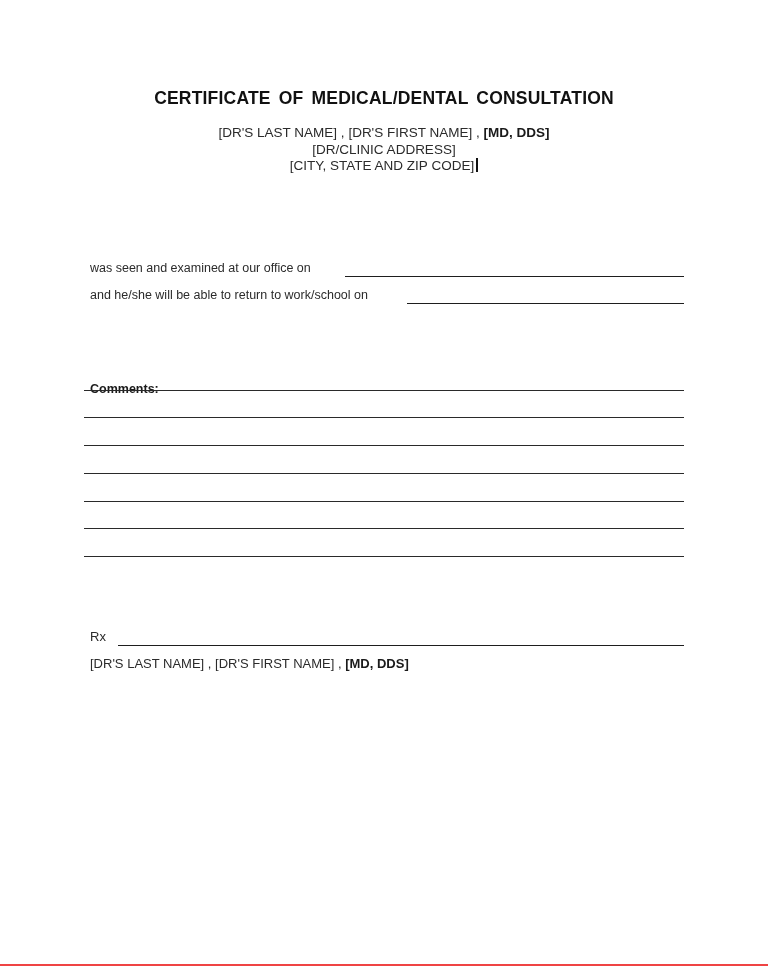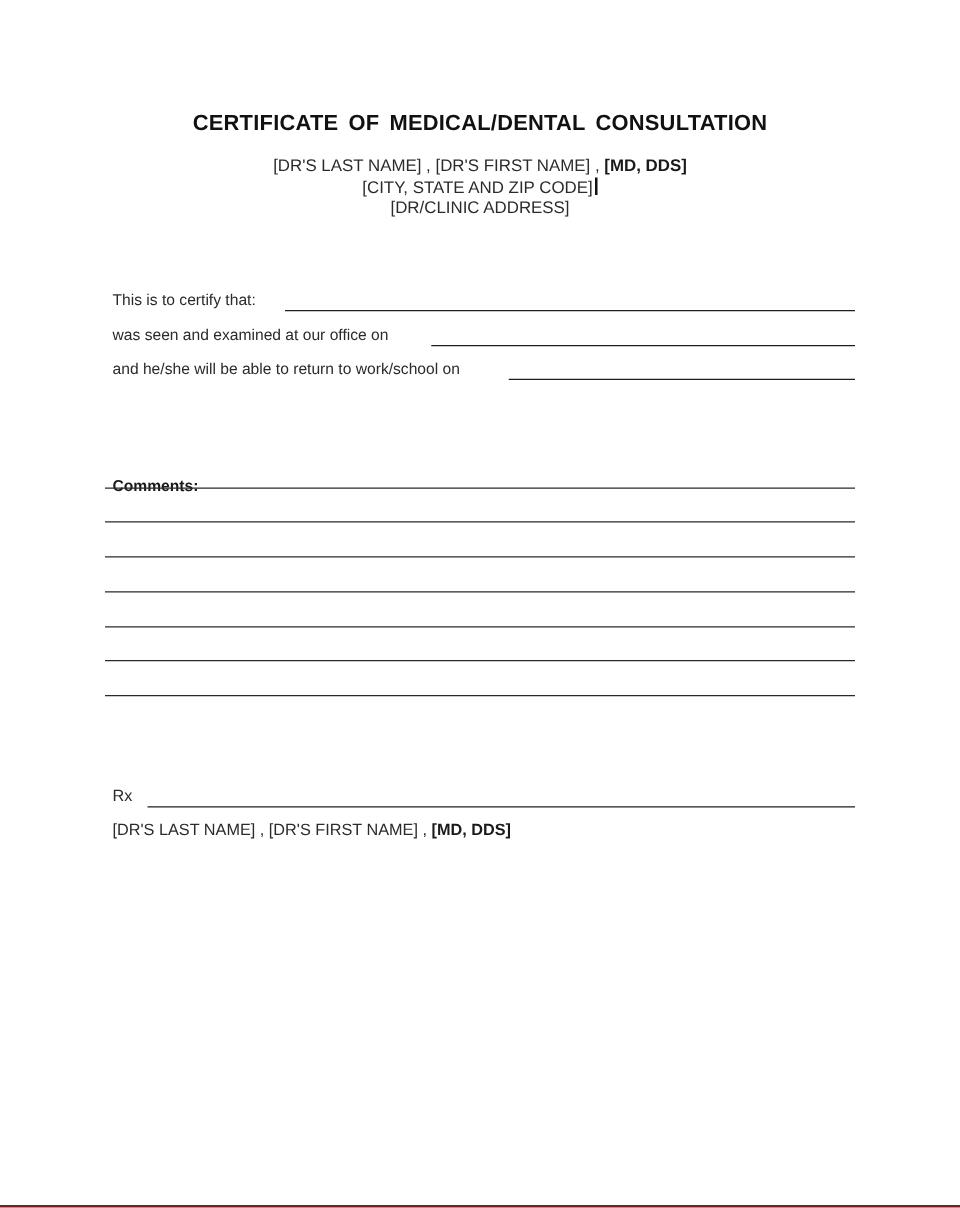--- a/index.html
+++ b/index.html
@@ -14,21 +14,21 @@
       overflow: hidden;
       font-family: "Liberation Sans", sans-serif;
       color: #333333;
     }
     .page {
       position: absolute;
       left: 0; top: 0;
       width: 768px;
       height: 964px;
       background: #ffffff;
-      border-bottom: 2px solid #7f1d1d;
+      border-bottom: 2px solid #ef4444;
     }
     .title {
       position: absolute;
       left: 0;
       width: 768px;
       top: 88px;
       text-align: center;
       font-weight: bold;
       font-size: 17.5px;
       color: #111111;
@@ -116,30 +116,26 @@
 <body>
 
 <div class="page">
 
   <div class="title">CERTIFICATE OF MEDICAL/DENTAL CONSULTATION</div>
 
   <div class="header-block">
     <div>
       <span>[DR'S LAST NAME]</span><span> , </span><span>[DR'S FIRST NAME]</span><span> , </span><b>[MD, DDS]</b>
     </div>
+    <div>[DR/CLINIC ADDRESS]</div>
     <div>
       <span>[CITY, STATE AND ZIP CODE]</span><span class="cursor-bar"></span>
     </div>
-    <div>[DR/CLINIC ADDRESS]</div>
   </div>
 
-  <div class="fill-row" style="top:233px; width:594px;">
-    <span class="fill-label">This is to certify that:</span>
-    <div class="fill-line" style="left:138px; width:456px; top:15px;"></div>
-  </div>
 
   <div class="fill-row" style="top:261px; width:594px;">
     <span class="fill-label">was seen and examined at our office on</span>
     <div class="fill-line" style="left:255px; width:339px; top:15px;"></div>
   </div>
 
   <div class="fill-row" style="top:288px; width:594px;">
     <span class="fill-label">and he/she will be able to return to work/school on</span>
     <div class="fill-line" style="left:317px; width:277px; top:15px;"></div>
   </div>

